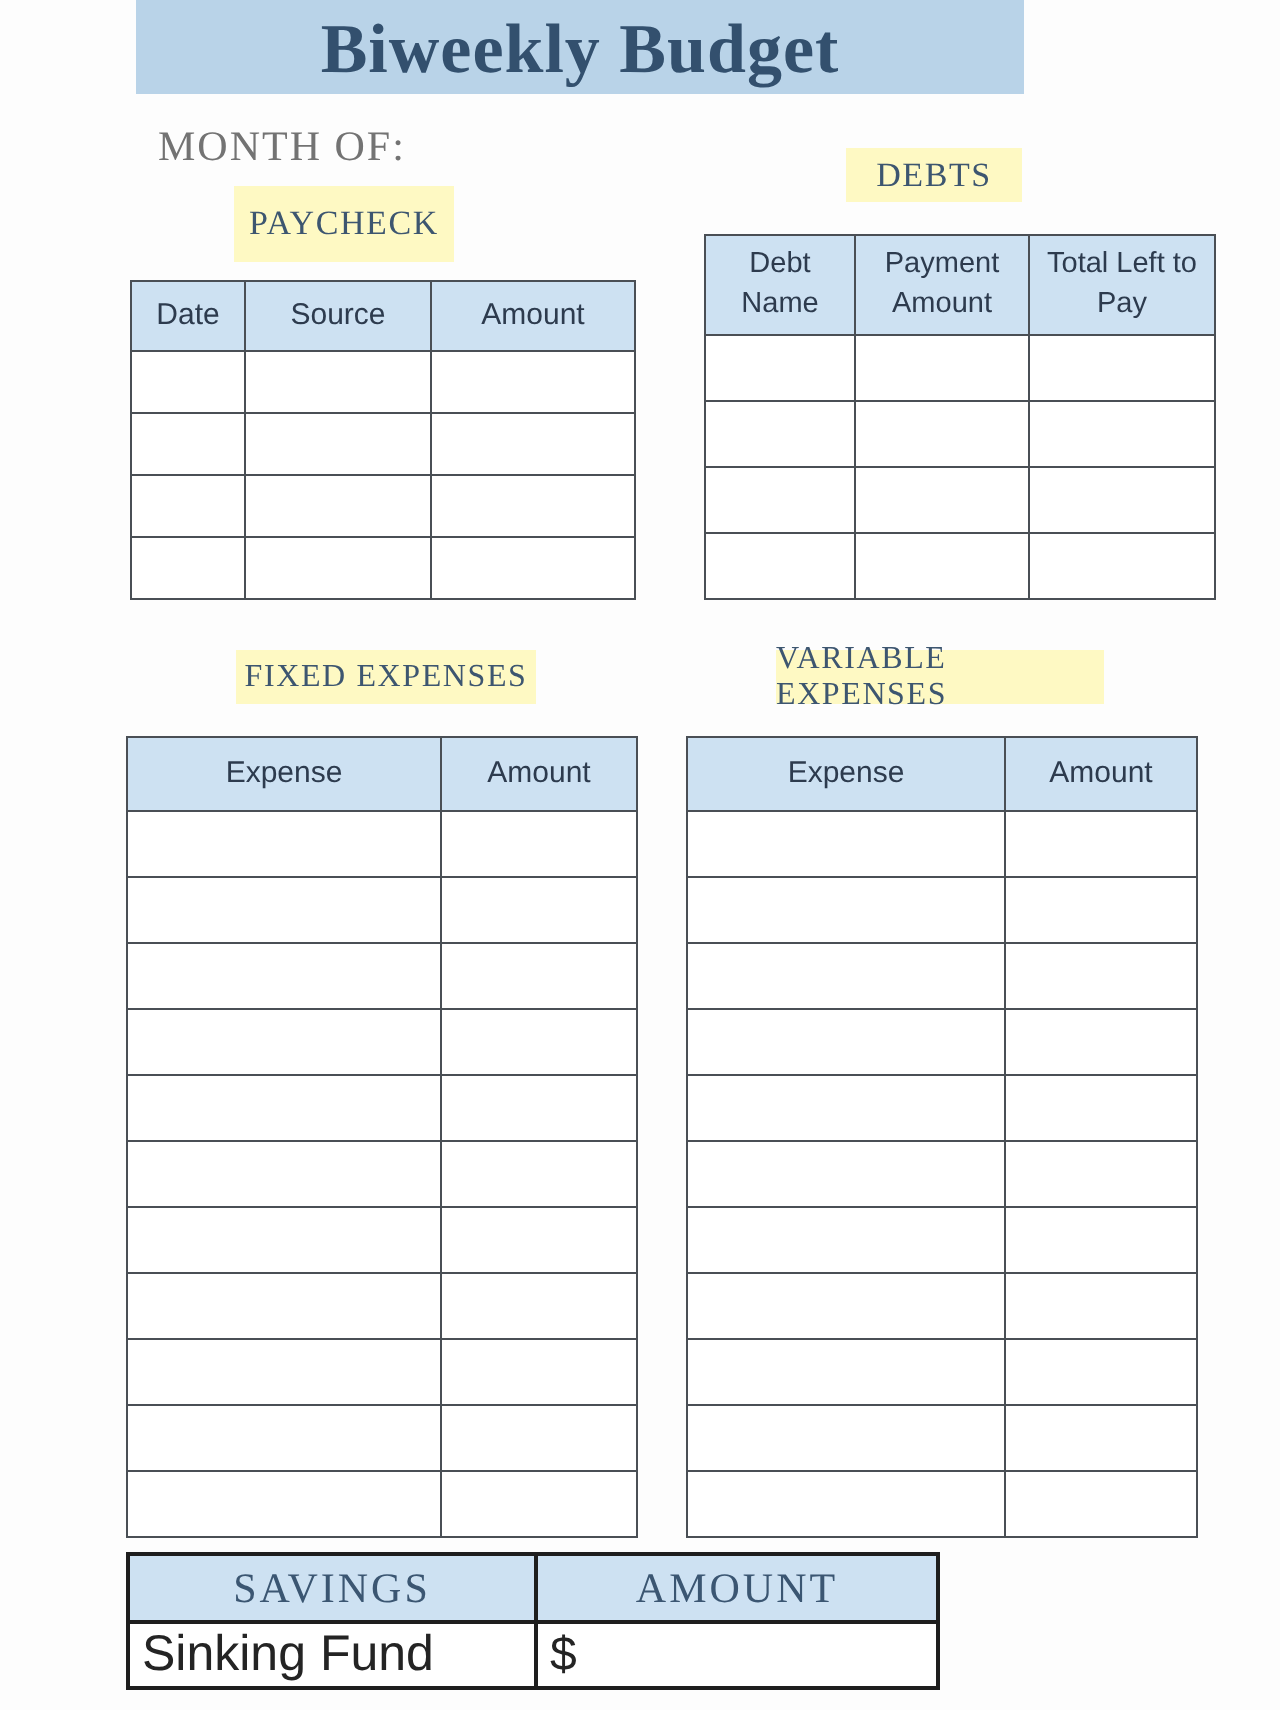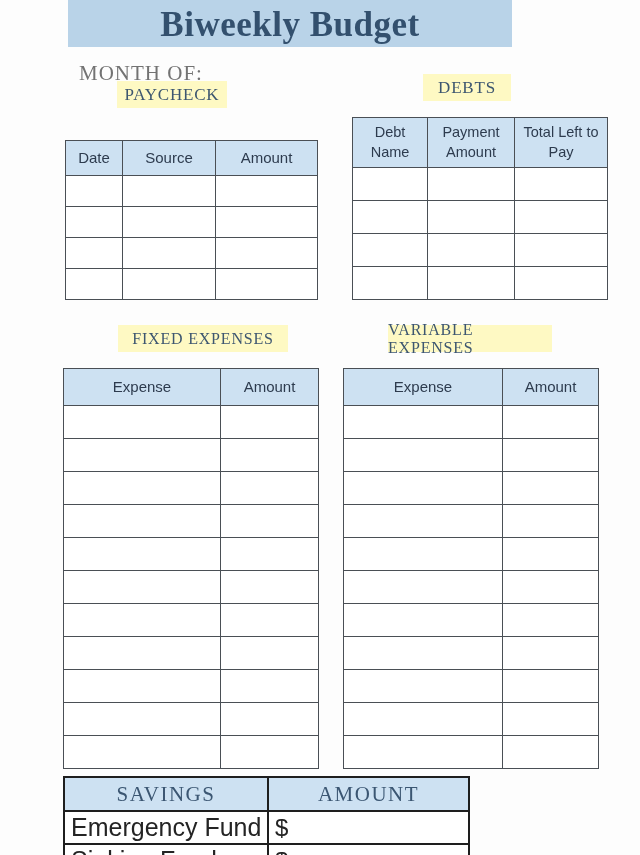--- a/index.html
+++ b/index.html
@@ -47,23 +47,23 @@
 
   
   .chip {
     position: absolute;
     background: #fef9c3;
     display: flex; align-items: center; justify-content: center;
     font-family: "Liberation Serif", "DejaVu Serif", serif;
     color: #3d5670;
     letter-spacing: 0.8px;
   }
-  .chip-paycheck  { left: 117px; top: 81px;  width: 110px; height: 27px; font-size: 17px; }
+  .chip-paycheck  { left: 117px; top: 93px;  width: 110px; height: 38px; font-size: 17px; }
   .chip-debts     { left: 423px; top: 74px;  width: 88px;  height: 27px; font-size: 17px; }
-  .chip-fixed     { left: 118px; top: 325px; width: 170px; height: 27px; font-size: 16px; }
+  .chip-fixed     { left: 118px; top: 325px; width: 150px; height: 27px; font-size: 16px; }
   .chip-variable  { left: 388px; top: 325px; width: 164px; height: 27px; font-size: 16px; }
 
   
   table {
     position: absolute;
     border-collapse: collapse;
     table-layout: fixed;
     background: #f0abfc;
   }
   th, td { border: 1.5px solid #4a4f55; }
@@ -328,23 +328,19 @@
         <col style="width:201px">
       </colgroup>
     <thead>
       <tr>
         <th>SAVINGS</th>
         <th>AMOUNT</th>
       </tr>
     </thead>
     <tbody>
       <tr>
-        <td>Emergency Fund</td>
-        <td class="amount-cell">$</td>
-      </tr>
-      <tr>
         <td>Sinking Fund</td>
         <td class="amount-cell">$</td>
       </tr>
     </tbody>
   </table>
 
 </div>
 
 </body></html>

